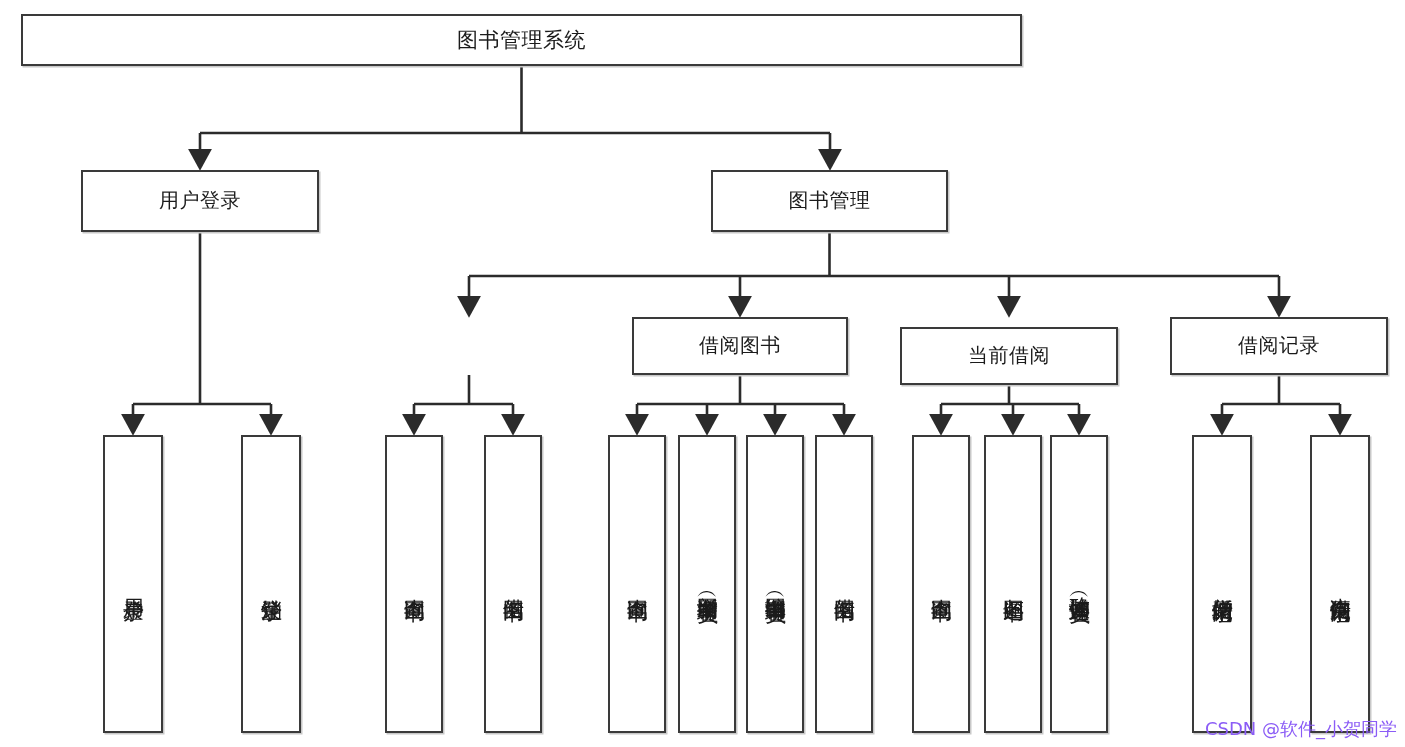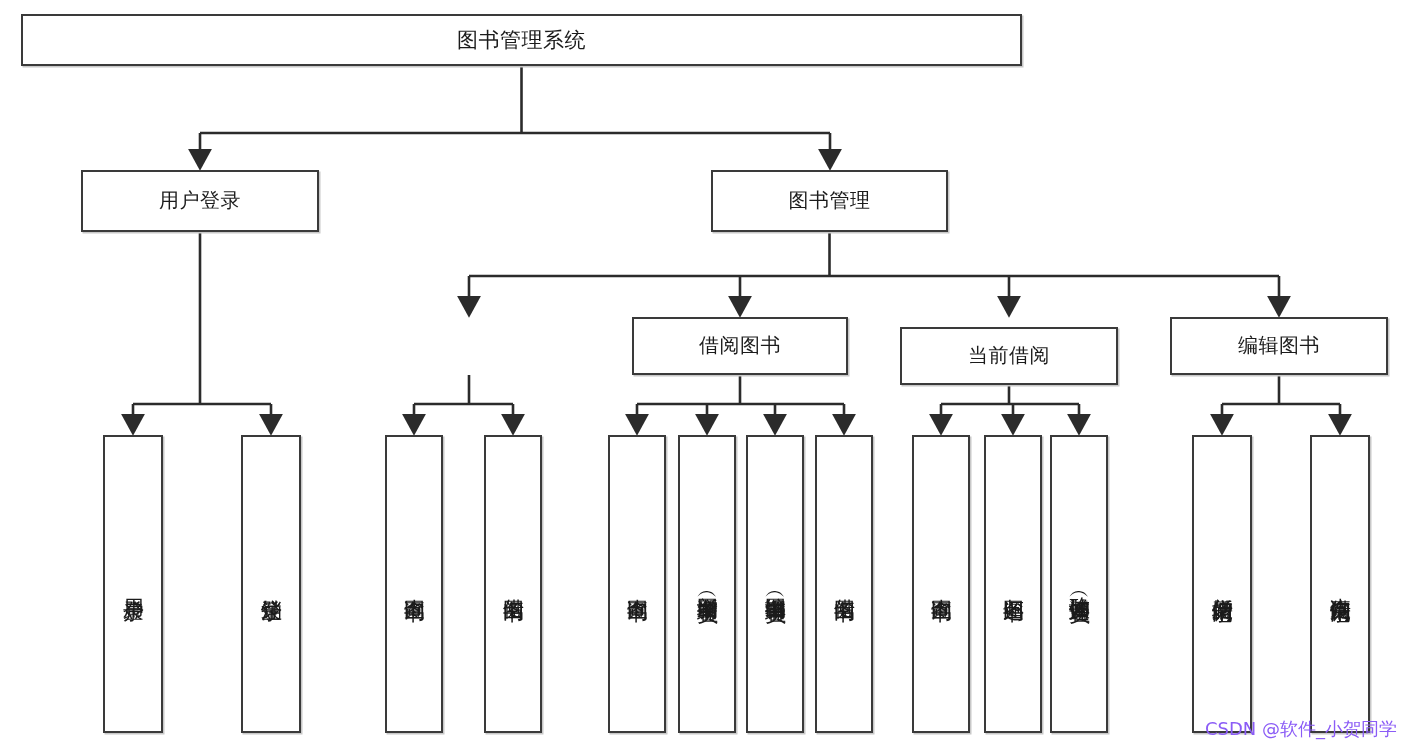--- a/index.html
+++ b/index.html
@@ -133,21 +133,21 @@
     <span class="label">图书管理</span>
   </div>
 
   <div class="node tier3" style="left:632px; top:317px; width:216px; height:58px;">
     <span class="label">借阅图书</span>
   </div>
   <div class="node tier3" style="left:900px; top:317px; width:218px; height:58px;margin-top:10px;">
     <span class="label">当前借阅</span>
   </div>
   <div class="node tier3" style="left:1170px; top:317px; width:218px; height:58px;">
-    <span class="label">编辑图书</span>
+    <span class="label">借阅记录</span>
   </div>
 
   <div class="node leaf" style="left:103px; top:435px; width:60px; height:298px;">
     <span class="label">用户登录</span>
   </div>
   <div class="node leaf" style="left:241px; top:435px; width:60px; height:298px;">
     <span class="label">注销登录</span>
   </div>
 
   <div class="node leaf" style="left:385px; top:435px; width:58px; height:298px;">

